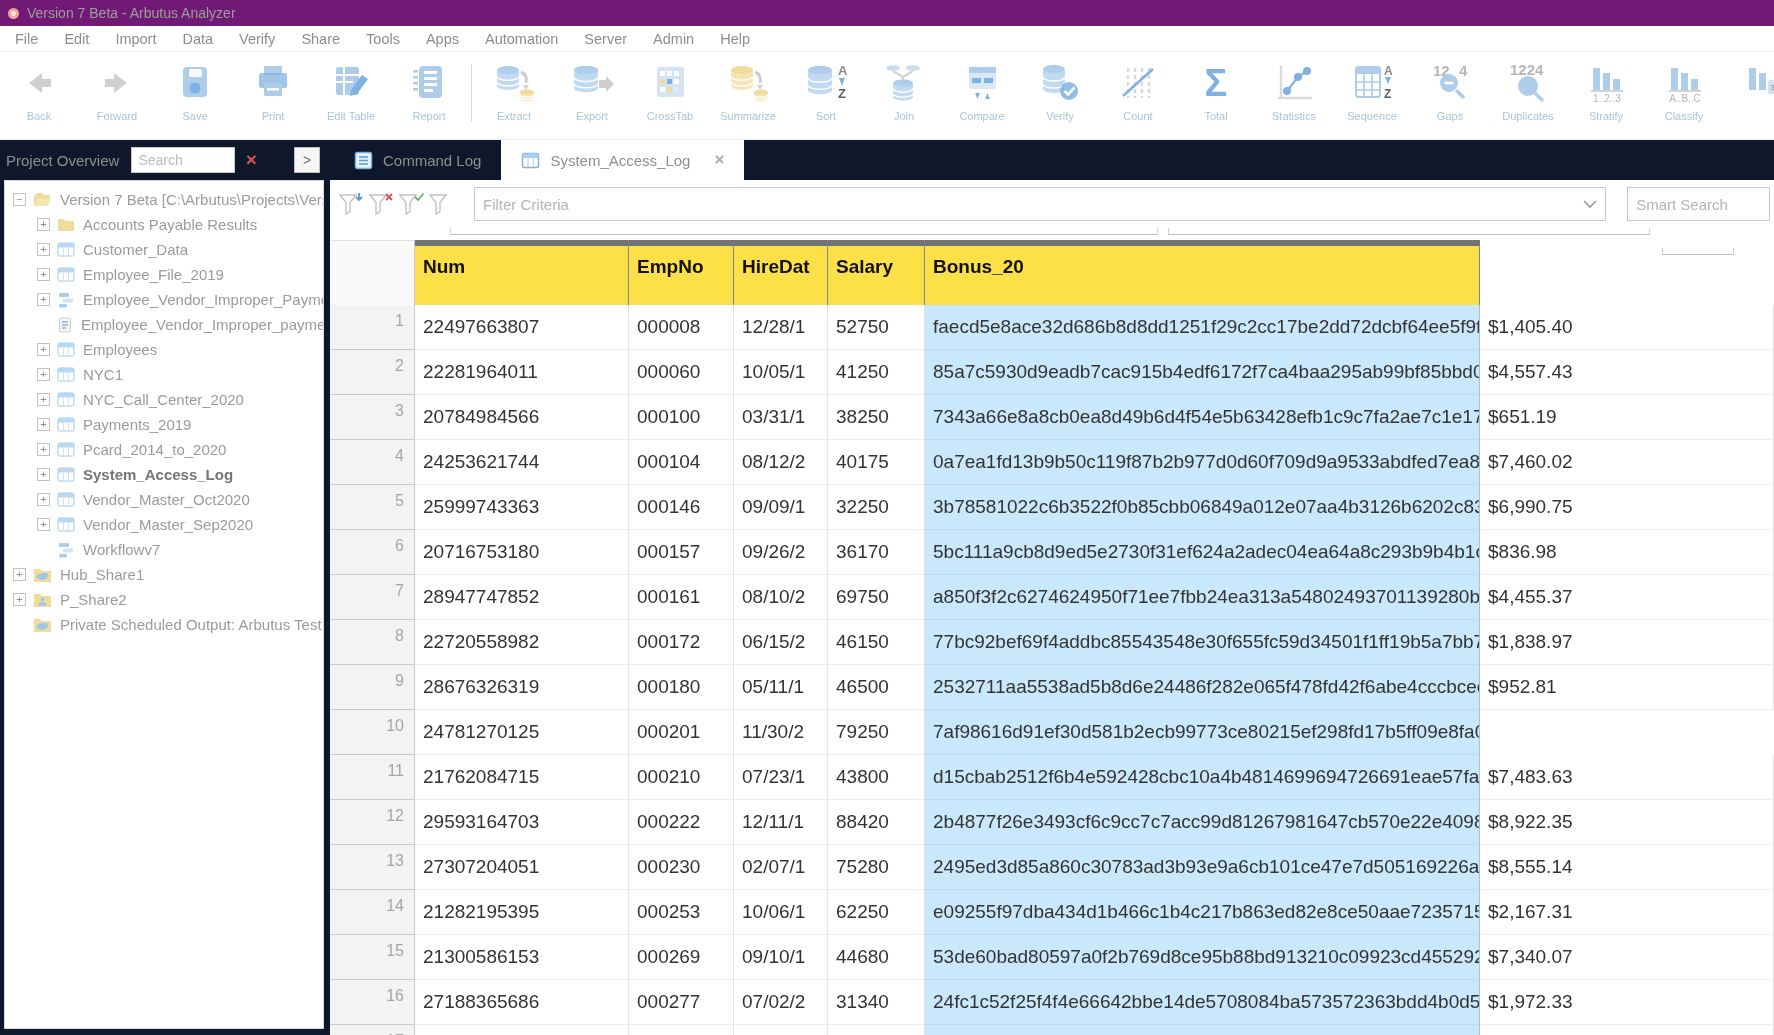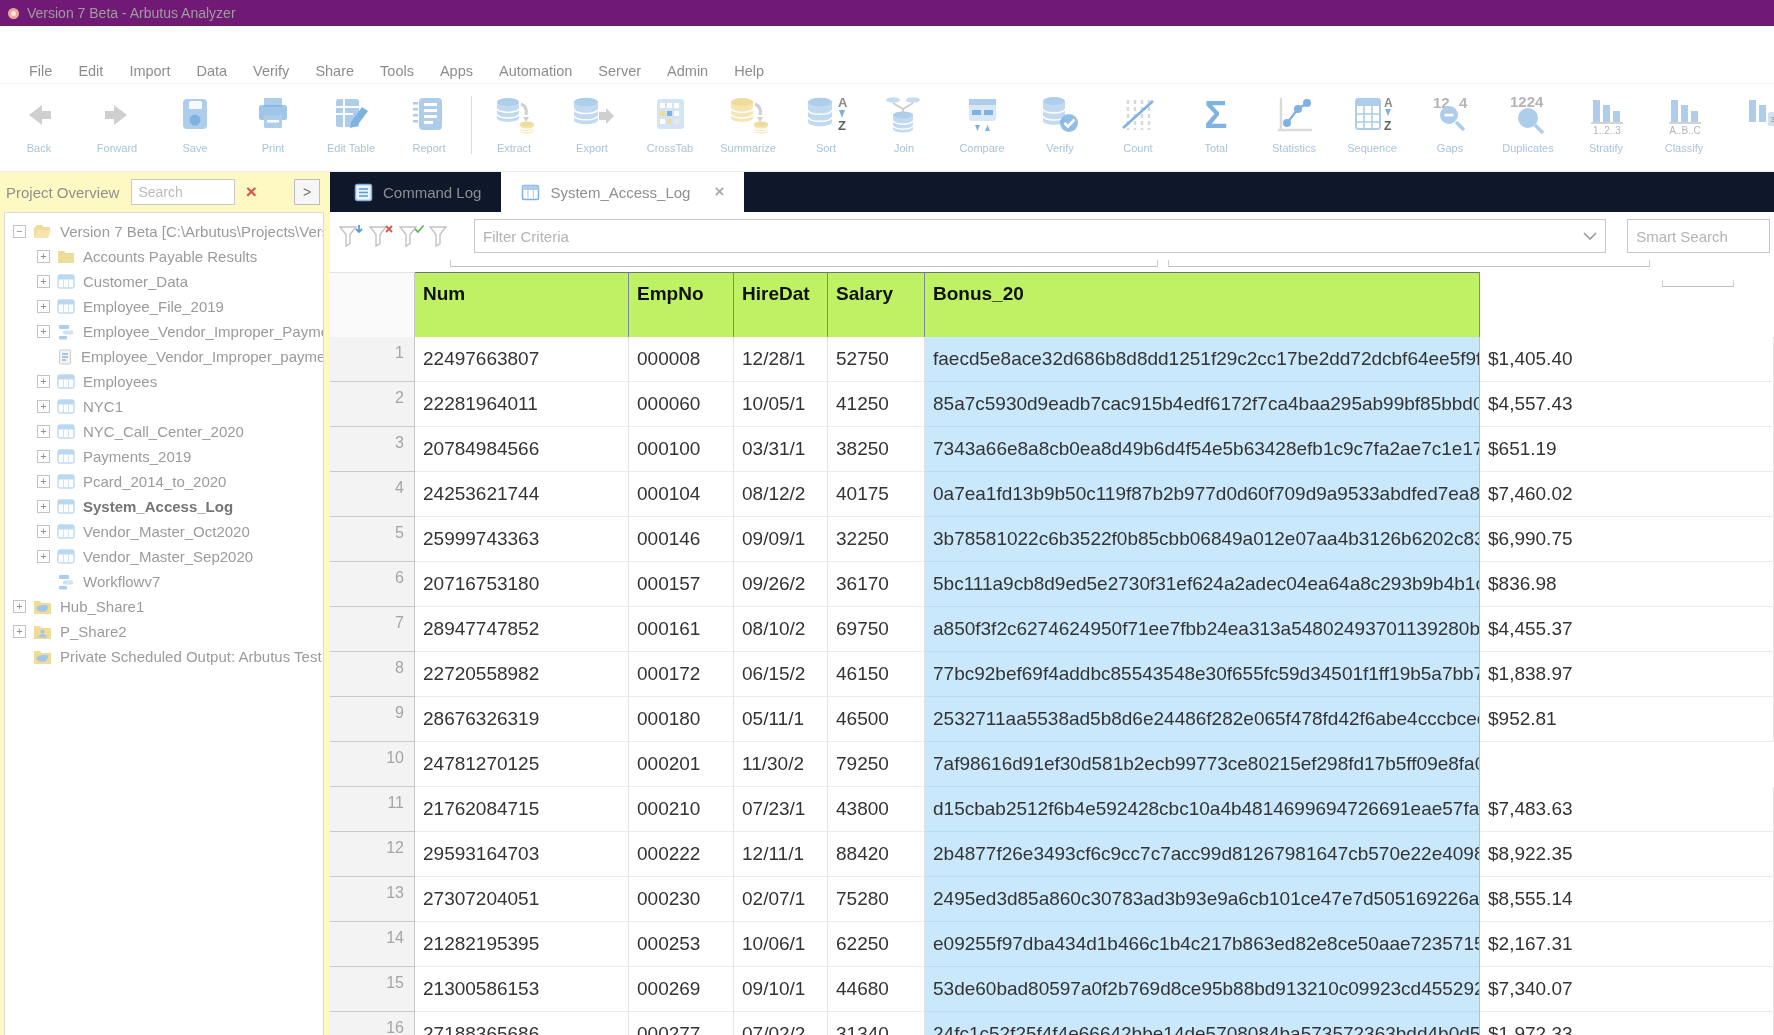--- a/index.html
+++ b/index.html
@@ -5,33 +5,33 @@
   * { margin:0; padding:0; box-sizing:border-box; }
   html,body { width:1774px; height:1035px; overflow:hidden; background:#fff;
     font-family:"Liberation Sans", sans-serif; }
   
   .titlebar { height:26px; display:flex; align-items:center; gap:8px; padding-left:8px;
     background:#701a75; }
   .app-ring { width:11px; height:11px; border:3px solid #eba89b; border-radius:50%;
     background:#fbe3de; }
   .win-title { font-size:14px; color:#9e9e9e; }
   
-  .menubar { height:26px; display:flex; align-items:center; padding-left:16px;
-    border-bottom:1px solid #f1f1f1;margin-top:32px; }
+  .menubar { height:26px; display:flex; align-items:center; padding-left:2px;
+    border-bottom:1px solid #f1f1f1; }
   .menu-item { padding:0 13px; font-size:14.5px; color:#8d8d8d; cursor:default; }
   
   .toolbar { height:88px; display:flex; align-items:flex-start; background:#fff;
     border-bottom:1px solid #ececec; overflow:hidden; }
   .tb-item { width:78px; flex:none; text-align:center; padding-top:8px; }
   .tb-icon { display:block; height:48px; }
   .tb-label { font-size:11px; color:#a9c3dd; margin-top:2px; white-space:nowrap; }
   .tb-divider { width:1px; background:#dcdcdc; height:58px; margin:12px 3px 0 3px; flex:none; }
   
   .main { display:flex; height:895px; }
-  .sidebar { width:330px; flex:none; background:#fef9c3; display:flex; flex-direction:column; }
+  .sidebar { width:330px; flex:none; background:#0f172a; display:flex; flex-direction:column; }
   .sidebar-header { height:40px; display:flex; align-items:center; gap:6px; padding:0 6px; }
   .sb-title { font-size:15px; color:#8f8f8f; white-space:nowrap; margin-right:6px; }
   .sb-search { width:104px; height:26px; border:1px solid #c9c9c9; font-size:14px;
     padding:12px 6px; color:#555; font-family:inherit; }
   .sb-search::placeholder { color:#bcbcbc; }
   .sb-x { color:#d9534f; font-size:19px; font-weight:bold; width:20px; text-align:center;
     cursor:default; }
   .sb-spacer { flex:1; }
   .sb-expand { width:26px; height:26px; border:1px solid #bdbdbd; background:#f6f6f6;
     color:#6f6f6f; font-size:14px; text-align:center; line-height:24px; margin-right:4px; }
@@ -63,21 +63,21 @@
   .filter-input .ph { flex:1; }
   .smart-input { width:150px; height:34px; border:1px solid #c6c6c6; display:flex;
     align-items:center; padding:0 8px; font-size:15px; color:#b3b3b3; margin-left:8px; }
   .subfilter { position:absolute; top:88px; left:0; right:0; height:10px; }
   .sf-seg { position:absolute; height:7px; border-bottom:1px solid #bfbfbf;
     border-left:1px solid #cfcfcf; border-right:1px solid #cfcfcf; }
   
   .grid { position:absolute; top:100px; left:0; right:0; bottom:0; overflow:hidden; }
   .trow { display:grid; grid-template-columns:85px 214px 105px 94px 97px 555px 1fr; }
   .hrow { height:65px; }
-  .hcell { background:#bef264; border-right:1px solid #7c8a97; border-top:1px solid #737373;
+  .hcell { background:#fde047; border-right:1px solid #7c8a97; border-top:6px solid #737373;
     padding:10px 0 0 8px; font-weight:bold; font-size:19px; color:#111;
     overflow:hidden; white-space:nowrap; }
   .hcell.corner { background:#fafafa; border-top:1px solid #e3e3e3;
     border-right:1px solid #c9c9c9; }
   .fx { font-size:15px; margin-top:3px; }
   .fx i { color:#2f7fd4; font-family:"Liberation Serif", serif; font-size:17px; }
   .fx sub { color:#cf5a5a; font-size:10px; }
   .drow { height:45px; }
   .gut { background:#f3f3f3; border-right:1px solid #c9c9c9; border-bottom:1px solid #c9c9c9;
     color:#a5a5a5; font-size:16px; text-align:right; padding:7px 10px 0 0; }

